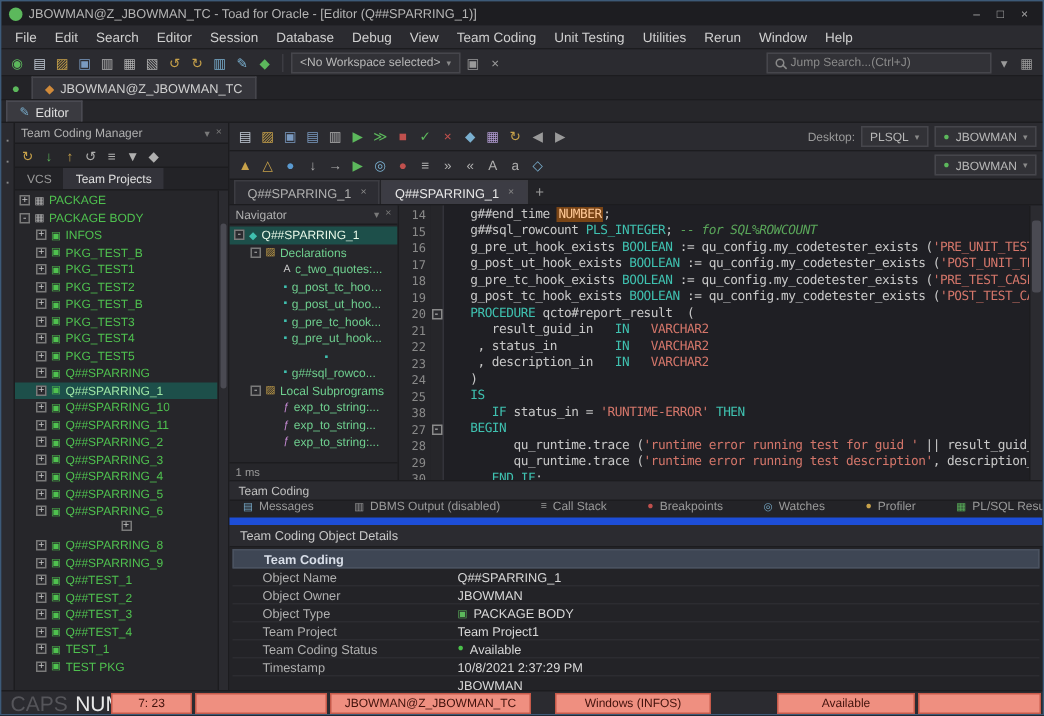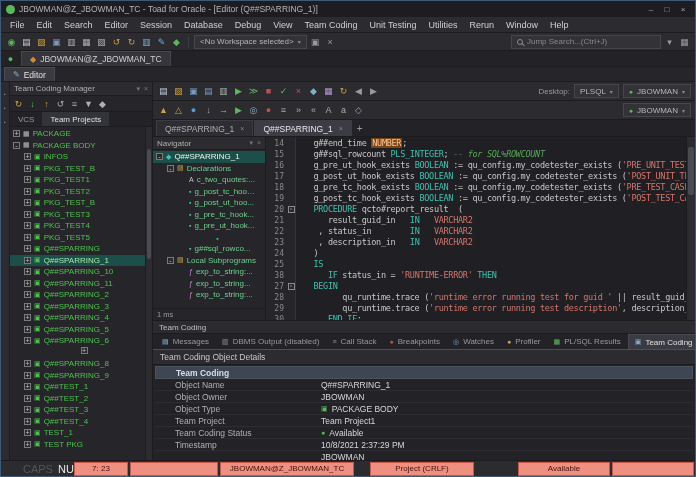--- a/index.html
+++ b/index.html
@@ -120,38 +120,38 @@
   .tk-d{color:#d4766a;}
   .tk-c{color:#5aa65a;font-style:italic;}
   .tk-hl{color:#ffc896;background:#7a4516;padding:0 1px;}
   .code-scroll{width:9px;background:#2b2b30;border-left:1px solid #1c1c1f;position:relative;flex:none;}
 
   
   .bottom-panel{height:140px;background:#26262a;border-top:1px solid #1c1c1f;display:flex;
                 flex-direction:column;flex:none;}
   .bp-caption{height:13px;background:#2b2b30;border-bottom:1px solid #1c1c1f;display:flex;align-items:center;
               padding:0 6px;font-size:8px;color:#c0c0c0;flex:none;}
-  .bp-tabs{height:16px;background:#232327;border-bottom:1px solid #1d4ed8;display:flex;align-items:flex-end;
-           gap:1px;padding-left:3px;flex:none;}
+  .bp-tabs{height:16px;background:#232327;border-bottom:5px solid #1d4ed8;display:flex;align-items:flex-end;
+           gap:15px;padding-left:3px;flex:none;}
   .bp-tab{height:15px;display:flex;align-items:center;gap:4px;padding:0 6px;font-size:8px;color:#9a9a9a;white-space:nowrap;}
   .bp-tab.active{background:#3a3a42;border:1px solid #4a4a52;border-bottom:none;color:#e0e0e0;}
   .ticon{font-size:7px;}
   .details-title{height:15px;background:#2b2b30;border-bottom:1px solid #1c1c1f;display:flex;align-items:center;
                  padding:0 7px;font-size:8.5px;color:#c8c8c8;flex:none;}
   .grid{flex:1;overflow:hidden;background:#232327;padding:1px 2px 0 2px;}
   .grid-header{height:13px;background:#3e4654;border:1px solid #4a5260;color:#d8dee8;display:flex;
                align-items:center;padding-left:20px;font-size:8.5px;font-weight:bold;}
-  .grid-row{height:12px;display:flex;align-items:center;border-bottom:1px solid #2c2c31;font-size:8.5px;gap:16px;}
+  .grid-row{height:12px;display:flex;align-items:center;border-bottom:1px solid #2c2c31;font-size:8.5px;}
   .g-label{width:150px;flex:none;color:#b0b0b0;padding-left:20px;white-space:nowrap;overflow:hidden;}
   .g-value{display:flex;align-items:center;gap:4px;color:#d8d8d8;white-space:nowrap;overflow:hidden;}
   .g-icon{font-size:7px;}
 
   
   .statusbar{height:16px;background:#2b2b30;border-top:1px solid #1c1c1f;display:flex;align-items:center;flex:none;}
-  .modes{width:72px;flex:none;display:flex;gap:5px;padding-left:22px;font-size:11px;}
+  .modes{width:72px;flex:none;display:flex;gap:5px;padding-left:6px;font-size:14px;}
   .mode-0{color:#55555a;}
   .mode-1{color:#e8e8e8;}
   .mode-2{color:#9a9a9a;}
   .seg{height:14px;margin:0 1px;display:flex;align-items:center;justify-content:center;font-size:8px;
        white-space:nowrap;overflow:hidden;flex:none;}
   .seg.alert{background:#ef8f80;border:1px solid #c65a4a;color:#42120c;}
   .seg.plain{background:transparent;color:#9a9a9a;}
 </style>
 </head>
 <body>
@@ -737,20 +737,20 @@
     <div class="modes" id="status-modes">
         <span class="mode-0">CAPS</span>
         <span class="mode-1">NUM</span>
         <span class="mode-2">INS</span>
       </div>
     <div id="status-segs" style="display:flex;flex:1;align-items:center;height:16px;">
         <div class="seg alert" style="width: 54px;">7: 23</div>
         <div class="seg alert" style="width: 88px;"></div>
         <div class="seg alert" style="width: 134px;">JBOWMAN@Z_JBOWMAN_TC</div>
         <div class="seg plain" style="width: 12px;"></div>
-        <div class="seg alert" style="width: 104px;">Project (CRLF)</div>
+        <div class="seg alert" style="width: 104px;">Windows (INFOS)</div>
         <div class="seg plain" style="width: 40px;"></div>
         <div class="seg alert" style="width: 92px;">Available</div>
         <div class="seg alert" style="flex: 1 1 0%;"></div>
       </div>
   </div>
 
 </div>
 
 </body></html>

